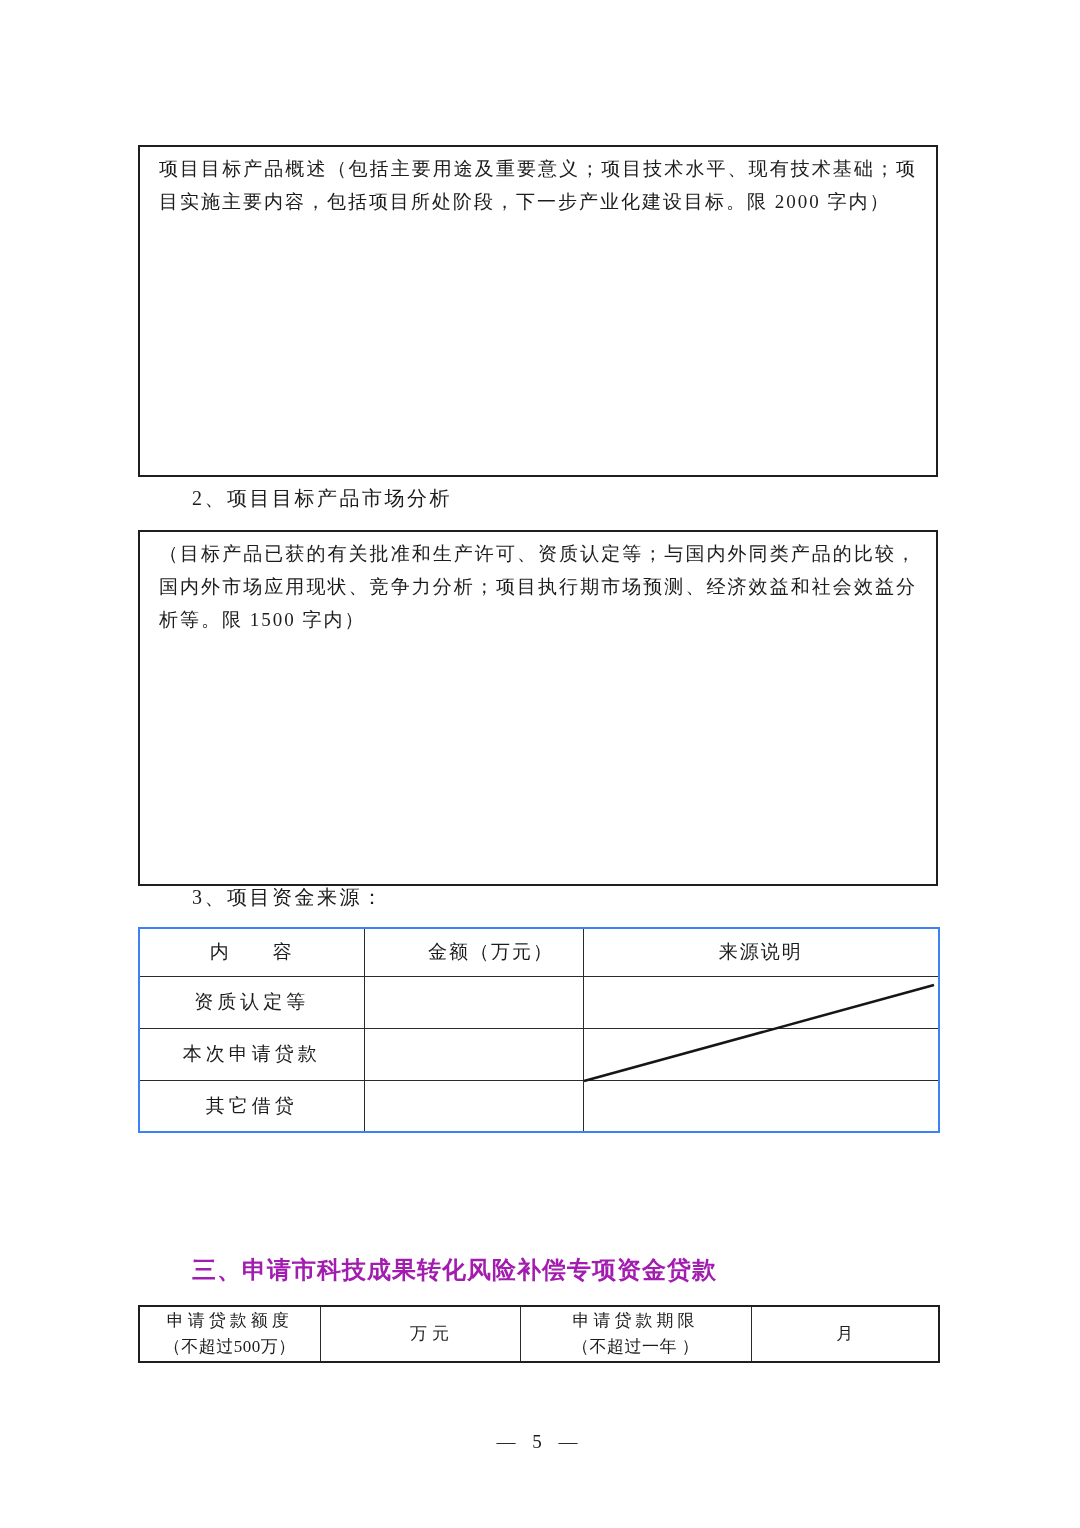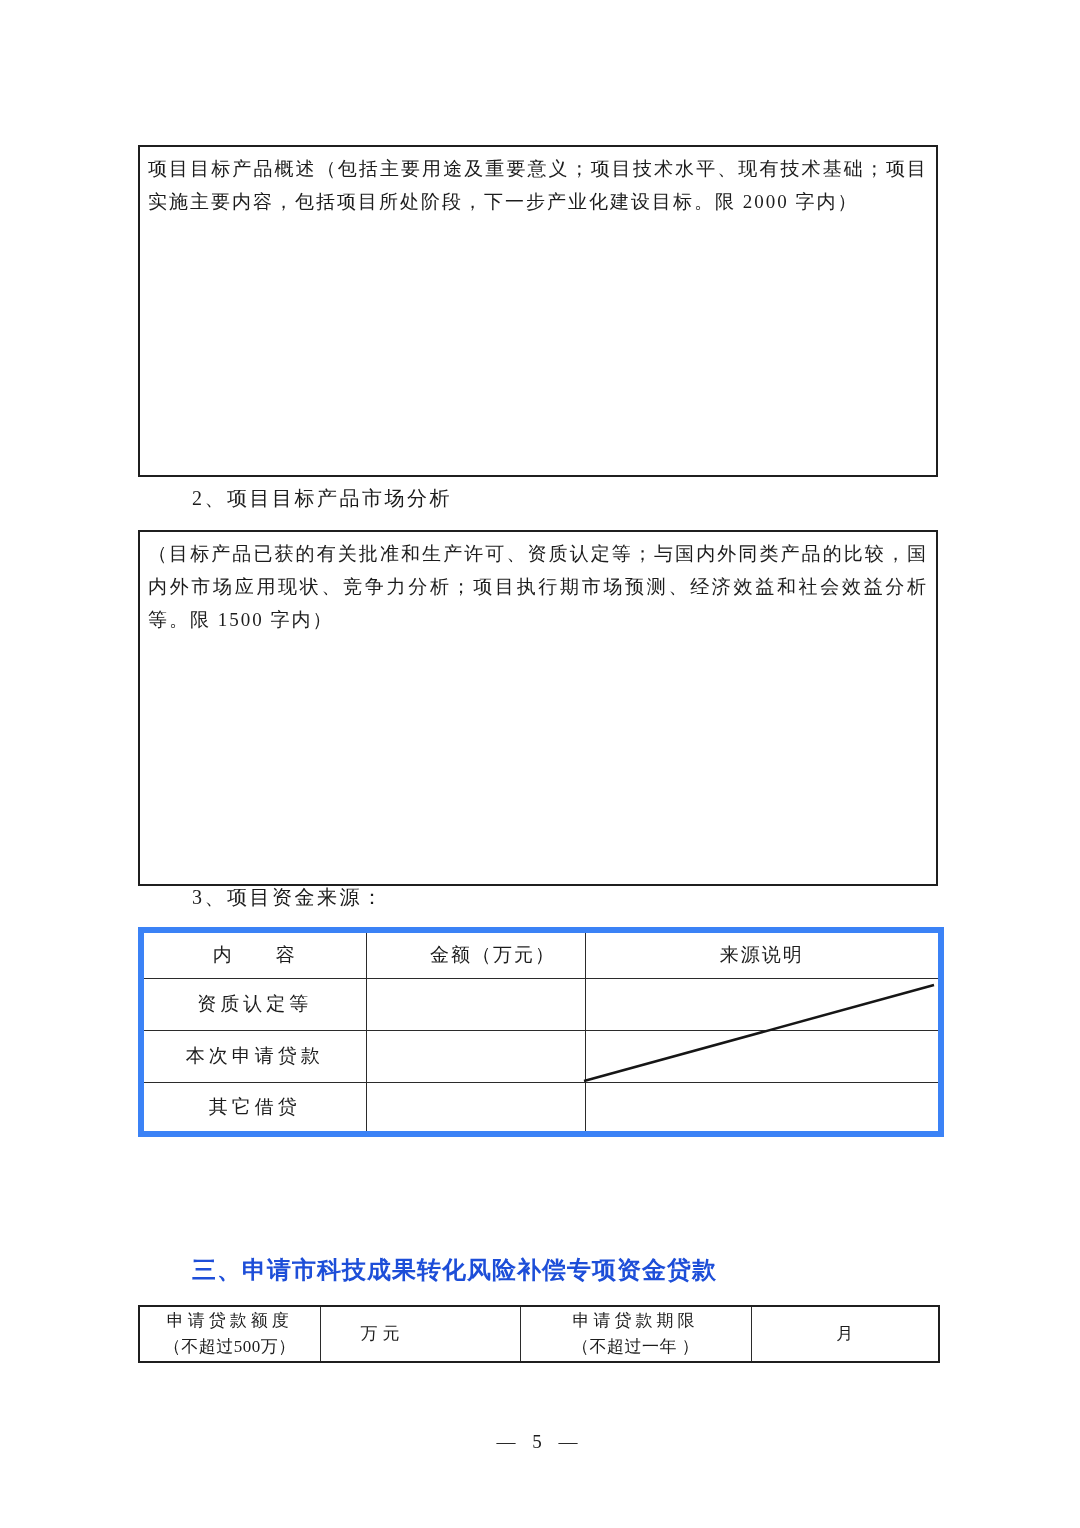--- a/index.html
+++ b/index.html
@@ -17,21 +17,21 @@
     overflow: hidden;
   }
 
   
   .fill-box {
     position: absolute;
     left: 138px;
     width: 800px;
     border: 2px solid #1f1f1f;
     box-sizing: border-box;
-    padding: 5px 8px;
+    padding: 5px 19px;
     font-size: 19px;
     line-height: 33px;
     letter-spacing: 2px;
     text-align: justify;
   }
   #box-overview { top: 145px; height: 332px; }
   #box-market   { top: 530px; height: 356px; }
 
   
   .sub-heading {
@@ -46,21 +46,21 @@
 
   
   .bold-heading {
     position: absolute;
     left: 192px;
     top: 1254px;
     font-family: "Liberation Sans", "DejaVu Sans", sans-serif;
     font-weight: bold;
     font-size: 24px;
     letter-spacing: 1px;
-    color: #1d4ed8;
+    color: #a21caf;
     white-space: nowrap;
   }
 
   
   .tbl-wrap {
     position: absolute;
     left: 138px;
     background: #ffffff;
   }
   #funding-wrap { top: 927px; width: 800px; }
@@ -71,21 +71,21 @@
     background: #ffffff;
   }
   td, th {
     border: 1px solid #2b2b2b;
     font-weight: normal;
     text-align: center;
     vertical-align: middle;
     box-sizing: border-box;
     padding: 0;
   }
-  #funding-table { border: 6px solid #3b82f6; }
+  #funding-table { border: 2px solid #3b82f6; }
   #funding-table th { height: 48px; font-size: 19px; letter-spacing: 2px; }
   #funding-table td { height: 52px; font-size: 19px; }
   #funding-table td.row-label { letter-spacing: 4px; }
   .col-content { width: 225px; }
   .col-amount  { width: 219px; padding-left: 35px; }
   .col-source  { width: 356px; }
 
   .diagonal-svg {
     position: absolute;
     left: 444px;
@@ -99,21 +99,21 @@
   #loan-wrap { top: 1305px; width: 800px; }
   #loan-table { border: 2px solid #1f1f1f; }
   #loan-table td { height: 56px; font-size: 17px; line-height: 26px; }
   .loan-col1 { width: 181px; }
   .loan-col2 { width: 200px; }
   .loan-col3 { width: 231px; margin-top: 28px; }
   .loan-col4 { width: 188px; }
   .cell-label-top { letter-spacing: 4px; }
   .cell-label-bottom { letter-spacing: 0.5px; }
   .unit-right {
-    text-align: left;
+    text-align: center;
     padding-right: 16px;
     letter-spacing: 5px;
     vertical-align: middle;
     padding-left: 40px;
   }
   .unit-center { letter-spacing: 0; }
 
   
   .page-footer {
     position: absolute;

